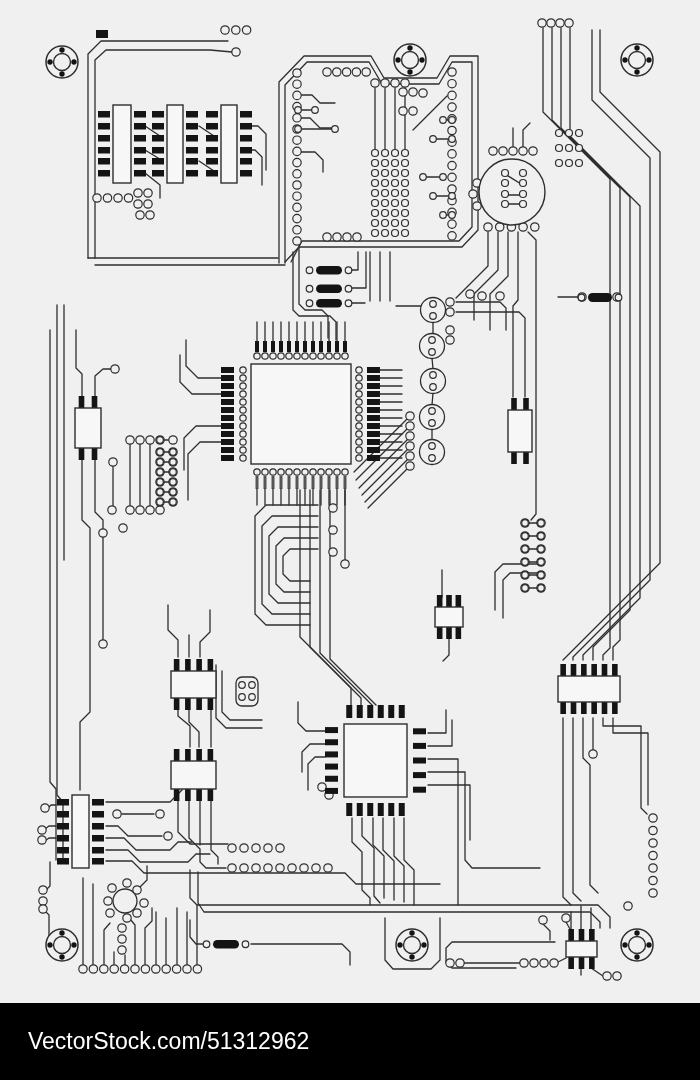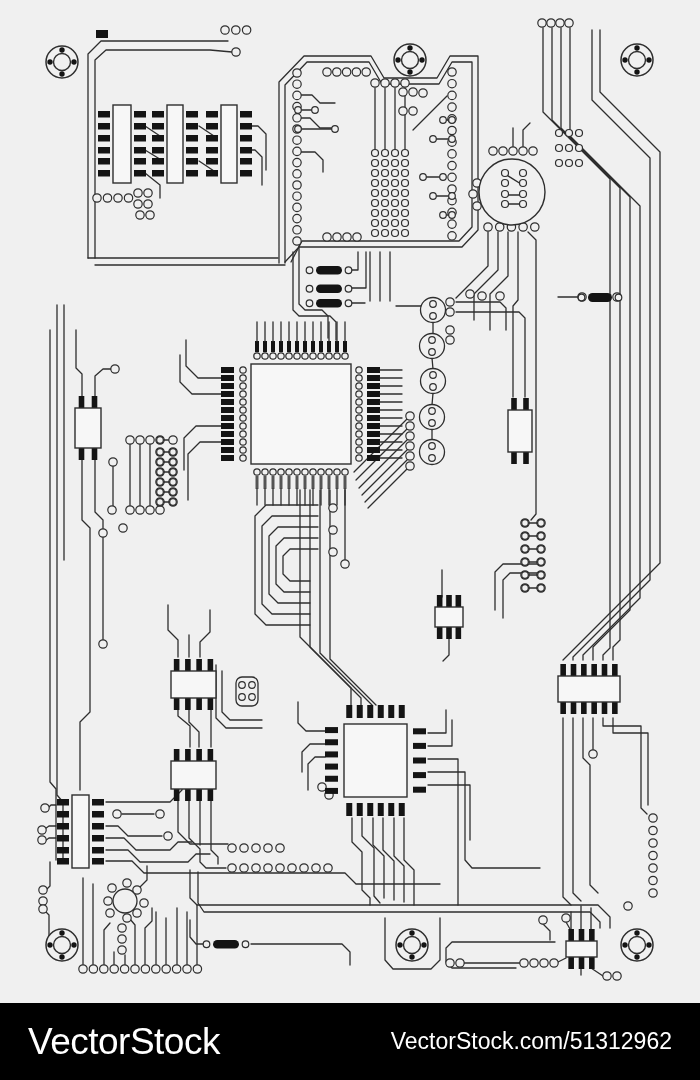--- a/index.html
+++ b/index.html
@@ -835,16 +835,15 @@
       <circle cx="206.5" cy="944.25" r="3.3" fill="#f0f0f0" stroke="#2e2e2e" stroke-width="1.2"></circle>
       <circle cx="245.5" cy="944.25" r="3.3" fill="#f0f0f0" stroke="#2e2e2e" stroke-width="1.2"></circle>
       <rect x="96" y="30" width="12" height="8" fill="#141414"></rect>
       <rect x="236" y="677" width="22" height="29" rx="6" fill="none" stroke="#2e2e2e" stroke-width="1.3"></rect>
       <circle cx="242" cy="685" r="3.3" fill="#f0f0f0" stroke="#2e2e2e" stroke-width="1.2"></circle>
       <circle cx="252" cy="685" r="3.3" fill="#f0f0f0" stroke="#2e2e2e" stroke-width="1.2"></circle>
       <circle cx="242" cy="697" r="3.3" fill="#f0f0f0" stroke="#2e2e2e" stroke-width="1.2"></circle>
       <circle cx="252" cy="697" r="3.3" fill="#f0f0f0" stroke="#2e2e2e" stroke-width="1.2"></circle>
     </svg>
   <div id="bar">
-    <span id="brand">VectorStock</span>
     <span id="urltxt">VectorStock.com/51312962</span>
   </div>
 </div>
 
 </body></html>

